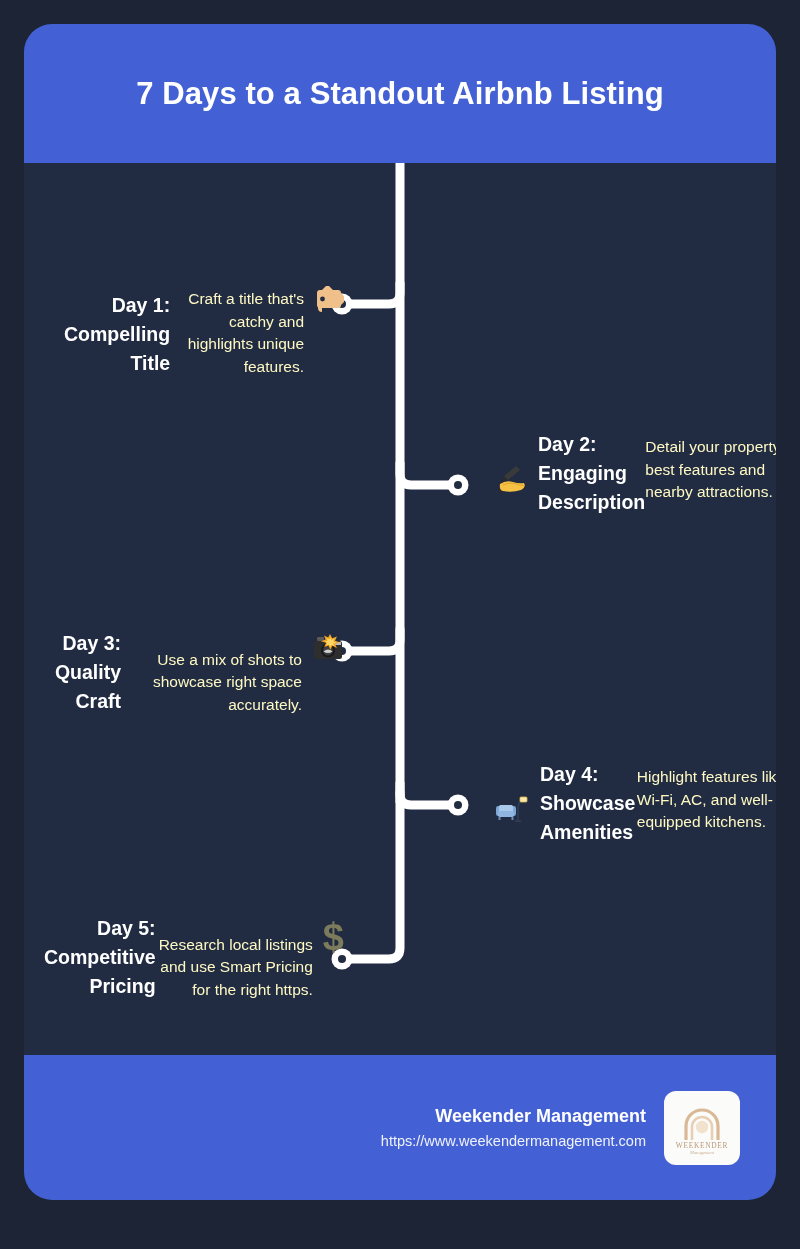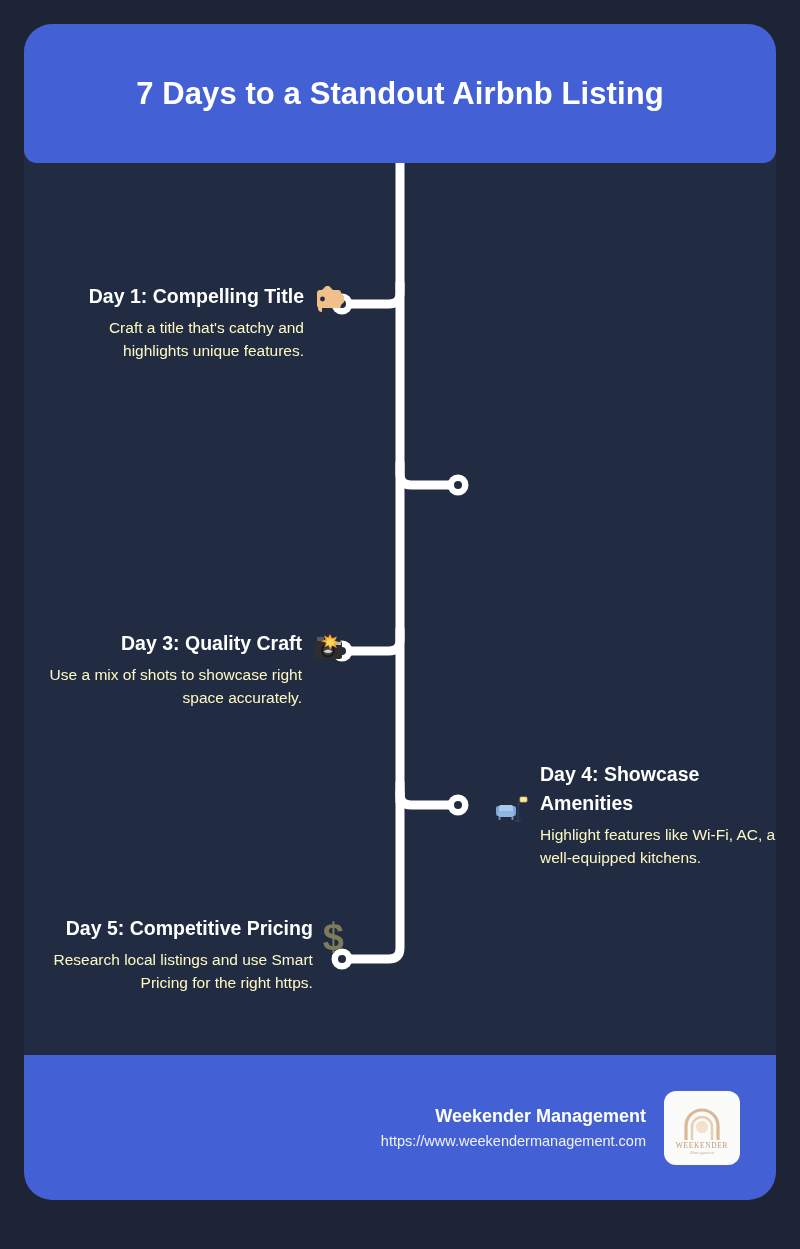--- a/index.html
+++ b/index.html
@@ -38,21 +38,20 @@
   
   .header {
     position: absolute;
     left: 0; top: 0;
     width: 752px;
     height: 139px;
     background: #4361d4;
     display: flex;
     align-items: center;
     justify-content: center;
-    border-radius: 13px;
   }
   .header-title {
     color: #ffffff;
     font-size: 31px;
     font-weight: bold;
     letter-spacing: 0.1px;
     text-align: center;
     margin: 0;
   }
 
@@ -76,21 +75,21 @@
     flex-direction: row;
     justify-content: flex-end;
     text-align: right;
   }
   .step-right {
     flex-direction: row;
     text-align: left;
   }
   .step-text {
     display: flex;
-    flex-direction: column;
+    flex-direction: row;
   }
   .step-title {
     color: #ffffff;
     font-size: 19.5px;
     font-weight: bold;
     line-height: 29px;
     margin: 0;
   }
   .step-desc {
     color: #fef9c3;
@@ -215,20 +214,34 @@
       <div class="step-icon">
         <svg width="30" height="26" viewBox="0 0 30 26">
           <path d="M2 6 a4 4 0 0 1 4-4 h14 l8 8 a2 2 0 0 1 0 3 l-6 6 a2 2 0 0 1 -3 0 l-8 -8 V 6 z" transform="rotate(-90 15 13) translate(0 0)" fill="#f0c08a"></path>
           <rect x="3" y="4" width="24" height="18" rx="3" fill="#f0c08a"></rect>
           <path d="M27 7 l0 12 l4 -4 a2 2 0 0 0 0 -4 z" fill="#f0c08a"></path>
           <circle cx="8.5" cy="13" r="2.4" fill="#212b42"></circle>
         </svg>
       </div>
     </div>
 
+    <div class="step step-right step-2">
+      <div class="step-icon">
+        <svg width="32" height="30" viewBox="0 0 32 30">
+          <path d="M4 28 L10 12 L13 15 L8 29 z" fill="#2b2b2b"></path>
+          <path d="M10 12 L22 2 L26 6 L14 16 z" fill="#3a3a3a"></path>
+          <path d="M6 20 q6 -4 13 -2 q6 2 11 1 q2 5 -3 7 q-9 3 -18 1 q-4 -1 -3 -7 z" fill="#f5c244"></path>
+          <path d="M9 21 q7 -3 13 -1 q5 2 9 1" stroke="#e0a92c" stroke-width="1.2" fill="none"></path>
+        </svg>
+      </div>
+      <div class="step-text">
+        <div class="step-title">Day 2: Engaging Description</div>
+        <div class="step-desc">Detail your property's best features and nearby attractions.</div>
+      </div>
+    </div>
 
     <div class="step step-left step-3">
       <div class="step-text">
         <div class="step-title">Day 3: Quality Craft</div>
         <div class="step-desc">Use a mix of shots to showcase right space accurately.</div>
       </div>
       <div class="step-icon">
         <svg width="32" height="28" viewBox="0 0 32 28">
           <rect x="2" y="8" width="28" height="18" rx="2.5" fill="#2e2e2e"></rect>
           <rect x="5" y="4" width="7" height="4" rx="1" fill="#5a5a5a"></rect>

